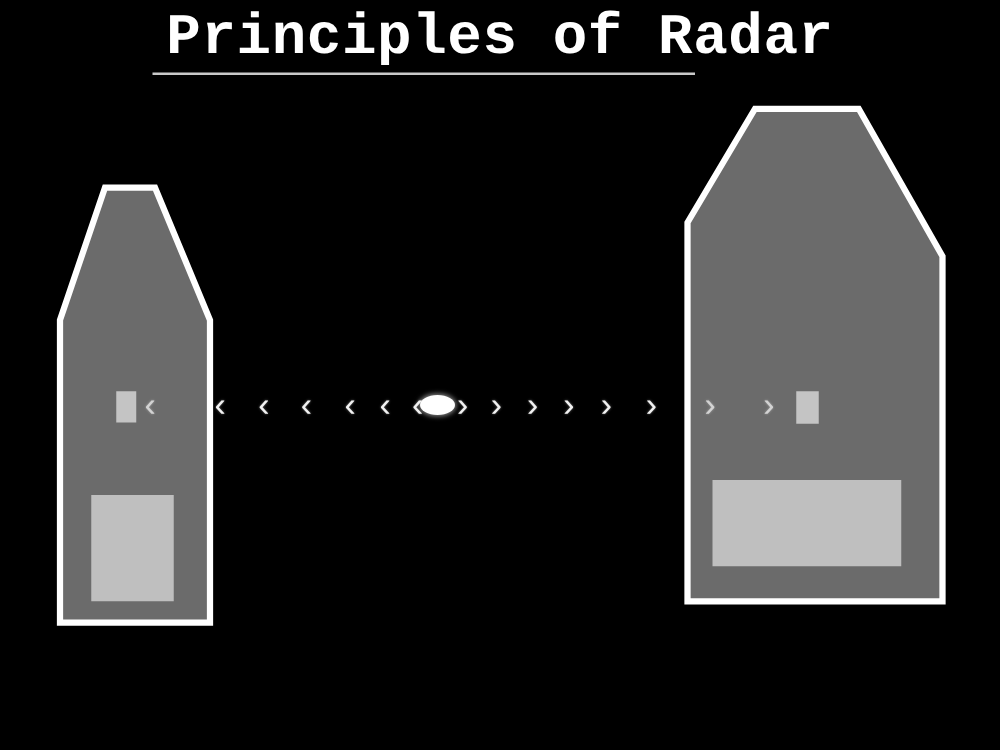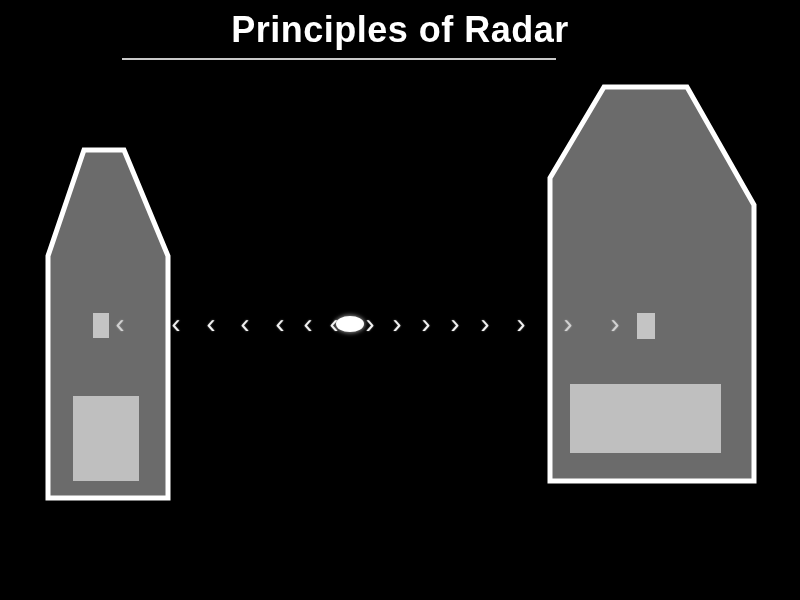--- a/index.html
+++ b/index.html
@@ -23,23 +23,23 @@
   #title-block {
     position: absolute;
     left: 0;
     top: 8px;
     width: 800px;
     text-align: center;
   }
   #slide-title {
     display: inline-block;
     color: #ffffff;
-    font-family: Liberation Sans, sans-serif;
+    font-family: Liberation Mono, monospace;
     font-weight: bold;
-    font-size: 36px;
+    font-size: 46px;
     letter-spacing: 0.5px;
     line-height: 44px;
     white-space: nowrap;
   }
   #title-rule {
     position: absolute;
     left: 122px;
     top: 58px;
     width: 434px;
     height: 2px;

